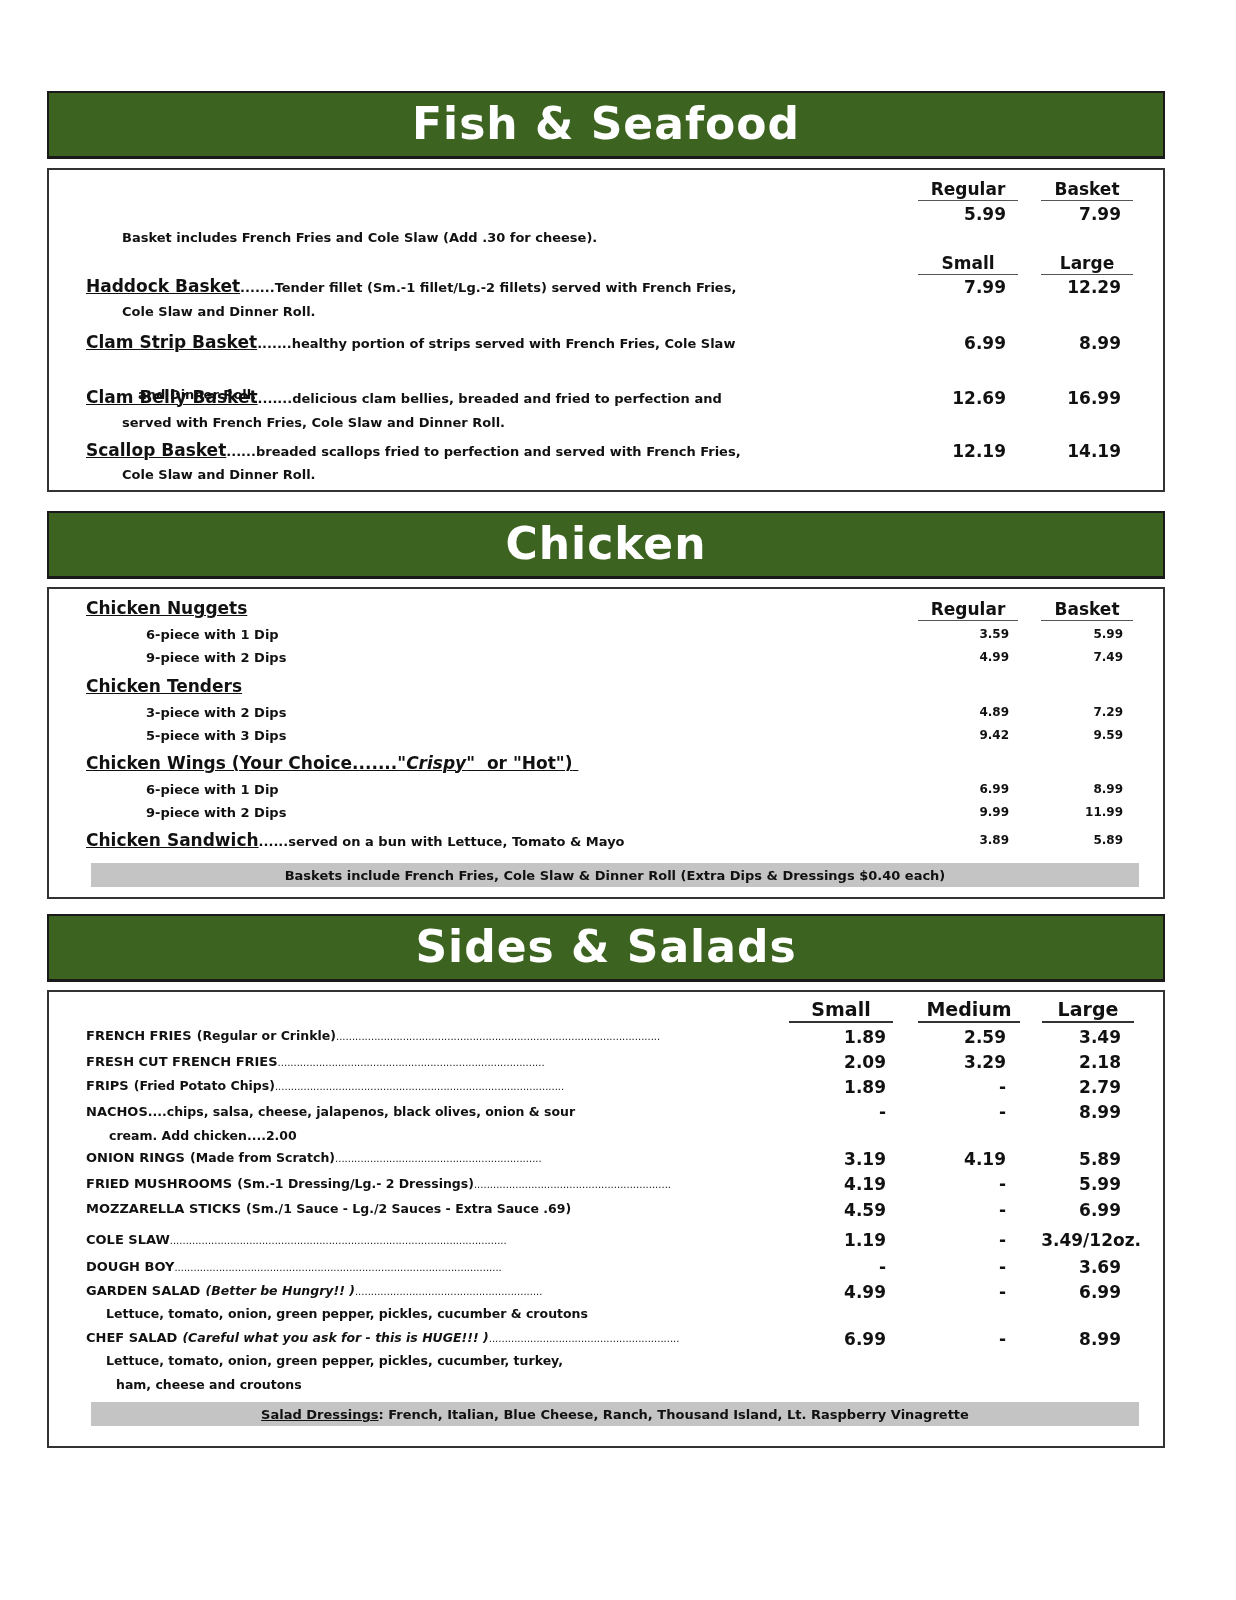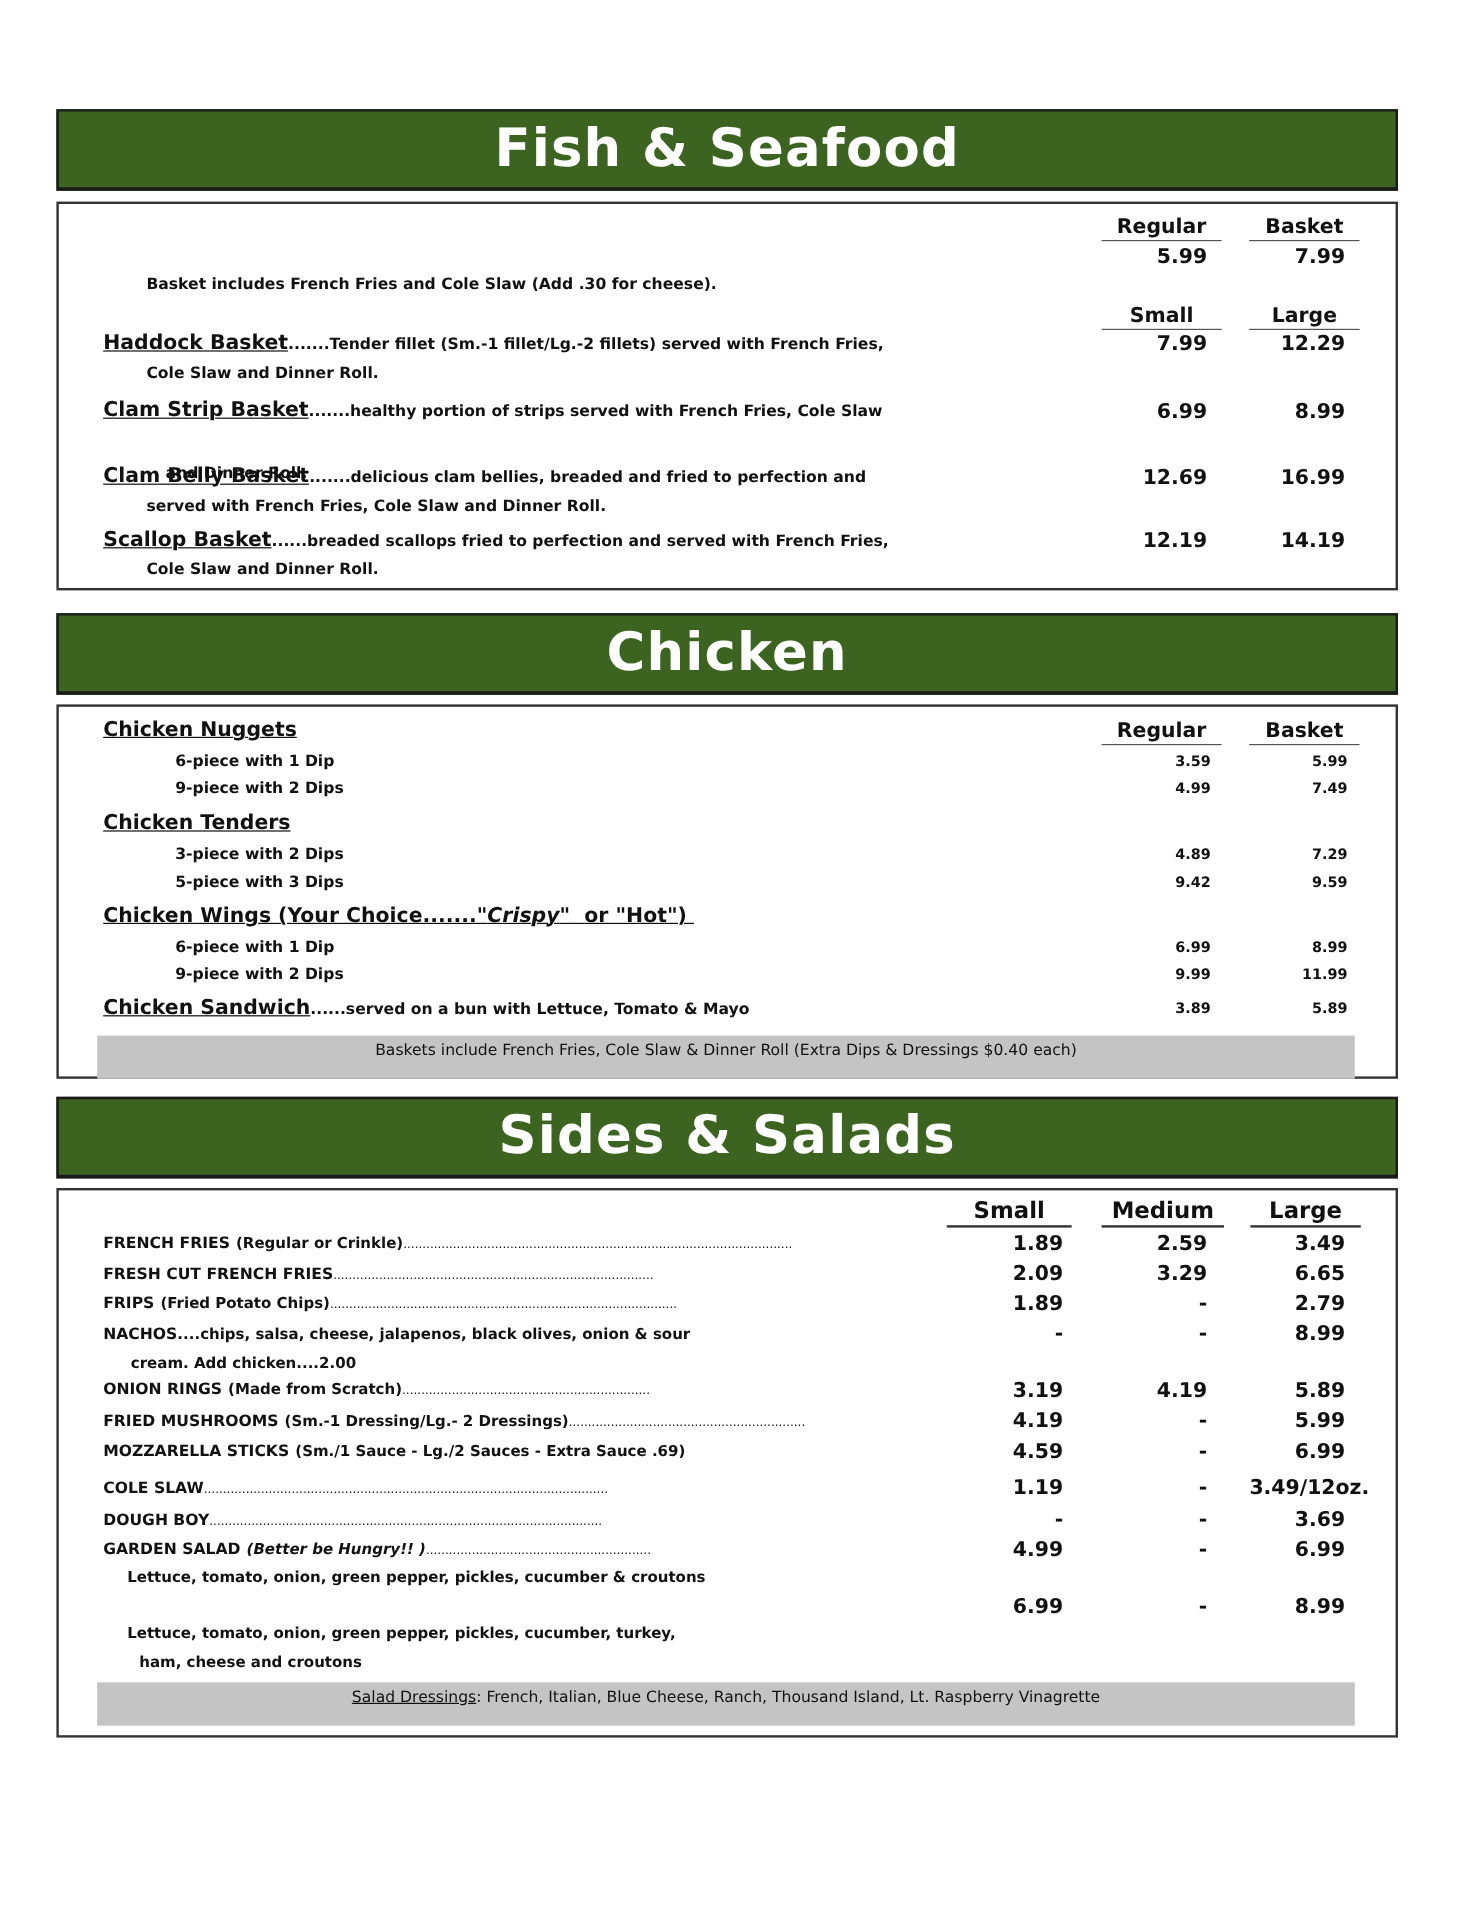--- a/index.html
+++ b/index.html
@@ -25,22 +25,22 @@
   .price { position: absolute; text-align: right; font-size: 17px; font-weight: bold; width: 100px; }
   .price.sm { font-size: 12px; }
   .name { font-size: 17px; font-weight: bold; text-decoration: underline; text-decoration-thickness: 1px; }
   .desc { font-size: 13px; font-weight: bold; }
   .sub { font-size: 13px; font-weight: bold; }
   .side-name { font-size: 13px; font-weight: bold; }
   .side-note { font-size: 12.5px; font-weight: bold; }
   .side-note.it { font-style: italic; }
   .dots { font-size: 10px; letter-spacing: 0; }
   .notebar {
-    position: absolute; left: 32px; width: 1048px; height: 36px; background: #c4c4c4;
-    text-align: center; font-size: 13px; font-weight: normal; line-height: 26px;
+    position: absolute; left: 42px; width: 1048px; height: 24px; background: #c4c4c4;
+    text-align: center; font-size: 13px; font-weight: bold; line-height: 26px;
   }
   .u { text-decoration: underline; }
   .it { font-style: italic; }
 </style>
 </head>
 <body>
 
 <div class="banner" style="top:91px;">
   <span>Fish &amp; Seafood</span>
 </div>
@@ -137,21 +137,21 @@
   <div class="colhead big" style="left:993px; top:6px; width:92px;">Large</div>
 
   <div class="abs" style="left:37px; top:33px;"><span class="side-name">FRENCH FRIES</span> <span class="side-note">(Regular or Crinkle)</span><span class="dots">......................................................................................................</span></div>
   <div class="price" style="left:737px; top:35px;">1.89</div>
   <div class="price" style="left:857px; top:35px;">2.59</div>
   <div class="price" style="left:972px; top:35px;">3.49</div>
 
   <div class="abs" style="left:37px; top:59px;"><span class="side-name">FRESH CUT FRENCH FRIES</span><span class="dots">....................................................................................</span></div>
   <div class="price" style="left:737px; top:60px;">2.09</div>
   <div class="price" style="left:857px; top:60px;">3.29</div>
-  <div class="price" style="left:972px; top:60px;">6.65</div>
+  <div class="price" style="left:972px; top:60px;">2.18</div>
 
   <div class="abs" style="left:37px; top:83px;"><span class="side-name">FRIPS</span> <span class="side-note">(Fried Potato Chips)</span><span class="dots">...........................................................................................</span></div>
   <div class="price" style="left:737px; top:85px;">1.89</div>
   <div class="price" style="left:857px; top:85px;">-</div>
   <div class="price" style="left:972px; top:85px;">2.79</div>
 
   <div class="abs" style="left:37px; top:109px;"><span class="side-name">NACHOS</span><span class="side-note">....chips, salsa, cheese, jalapenos, black olives, onion &amp; sour</span></div>
   <div class="abs side-note" style="left:60px; top:136px;">cream.  Add chicken....2.00</div>
   <div class="price" style="left:737px; top:110px;">-</div>
   <div class="price" style="left:857px; top:110px;">-</div>
@@ -181,20 +181,21 @@
   <div class="price" style="left:737px; top:265px;">-</div>
   <div class="price" style="left:857px; top:265px;">-</div>
   <div class="price" style="left:972px; top:265px;">3.69</div>
 
   <div class="abs" style="left:37px; top:288px;"><span class="side-name">GARDEN SALAD</span> <span class="side-note it">(Better be Hungry!! )</span><span class="dots">...........................................................</span></div>
   <div class="abs side-note" style="left:57px; top:314px;">Lettuce, tomato, onion, green pepper, pickles, cucumber &amp; croutons</div>
   <div class="price" style="left:737px; top:290px;">4.99</div>
   <div class="price" style="left:857px; top:290px;">-</div>
   <div class="price" style="left:972px; top:290px;">6.99</div>
 
+  <div class="abs" style="left:37px; top:335px;"><span class="side-name">CHEF SALAD</span> <span class="side-note it">(Careful what you ask for - this is HUGE!!! )</span><span class="dots">............................................................</span></div>
   <div class="abs side-note" style="left:57px; top:361px;">Lettuce, tomato, onion, green pepper, pickles, cucumber, turkey,</div>
   <div class="abs side-note" style="left:67px; top:385px;">ham, cheese and croutons</div>
   <div class="price" style="left:737px; top:337px;">6.99</div>
   <div class="price" style="left:857px; top:337px;">-</div>
   <div class="price" style="left:972px; top:337px;">8.99</div>
 
   <div class="notebar" style="top:410px;">
     <span class="u">Salad Dressings</span><span>:  French, Italian, Blue Cheese, Ranch, Thousand Island, Lt. Raspberry Vinagrette</span>
   </div>
 </div>

